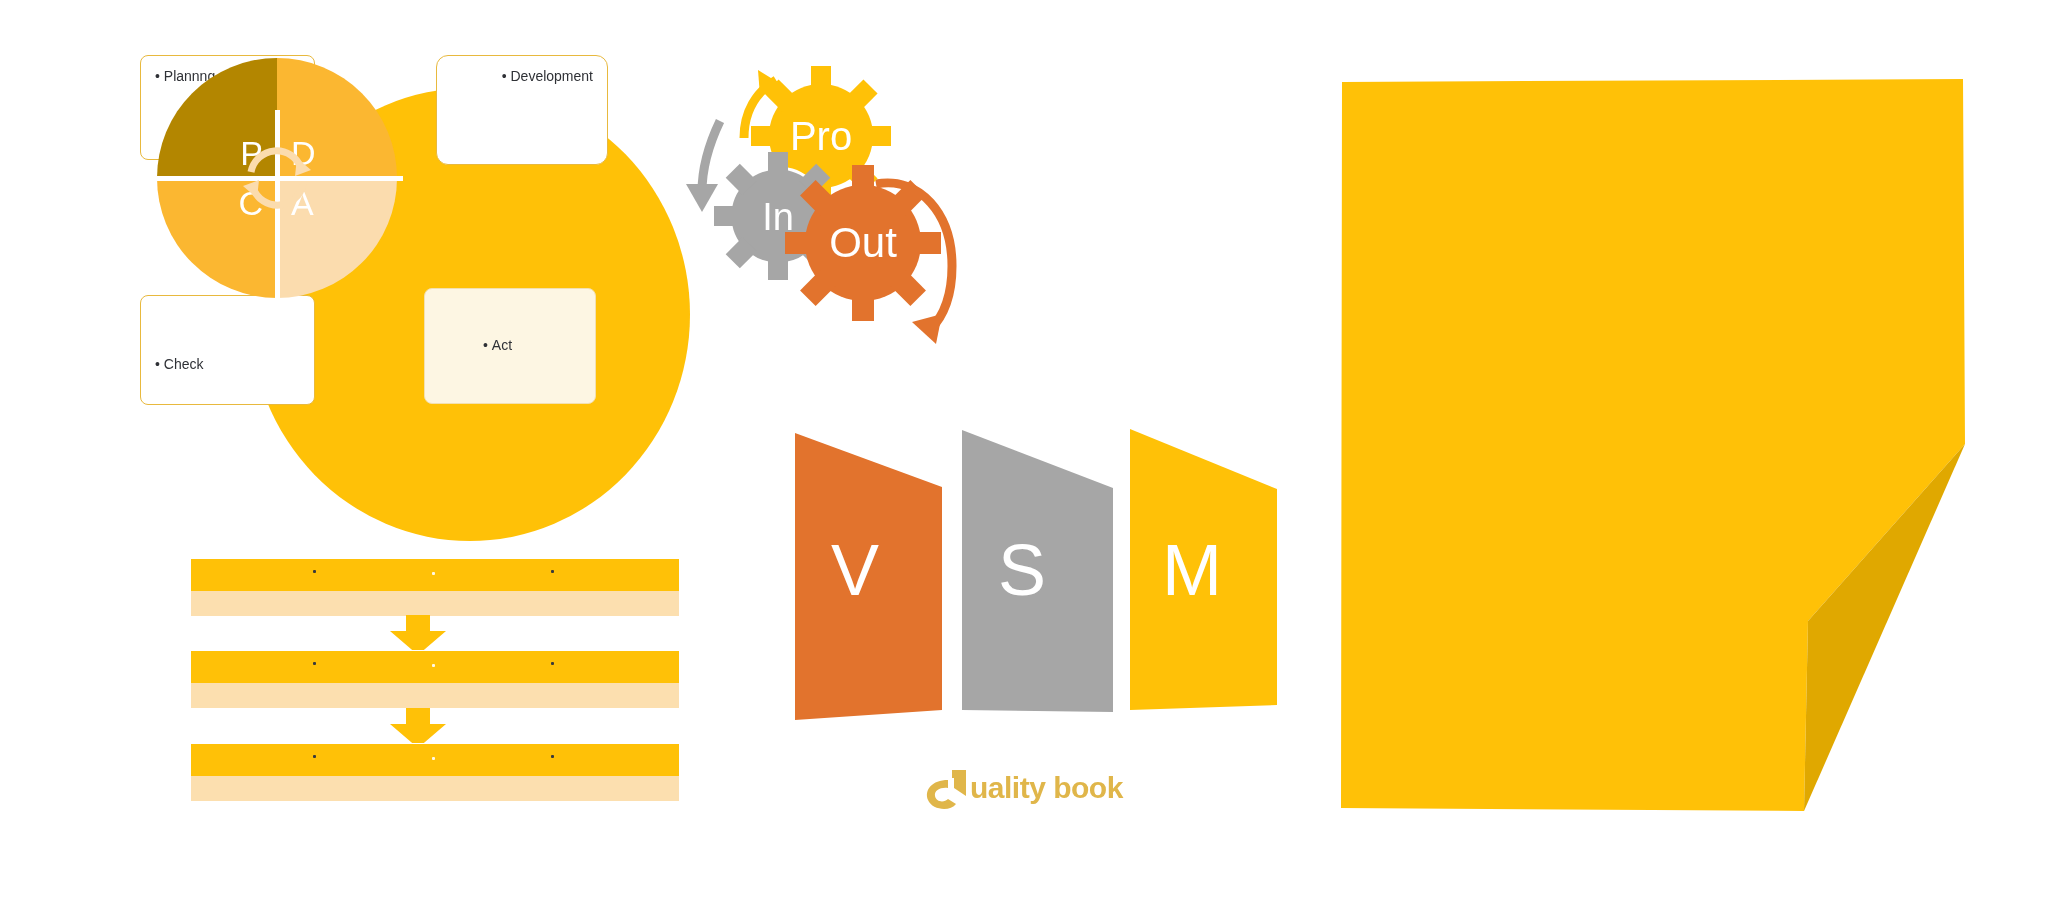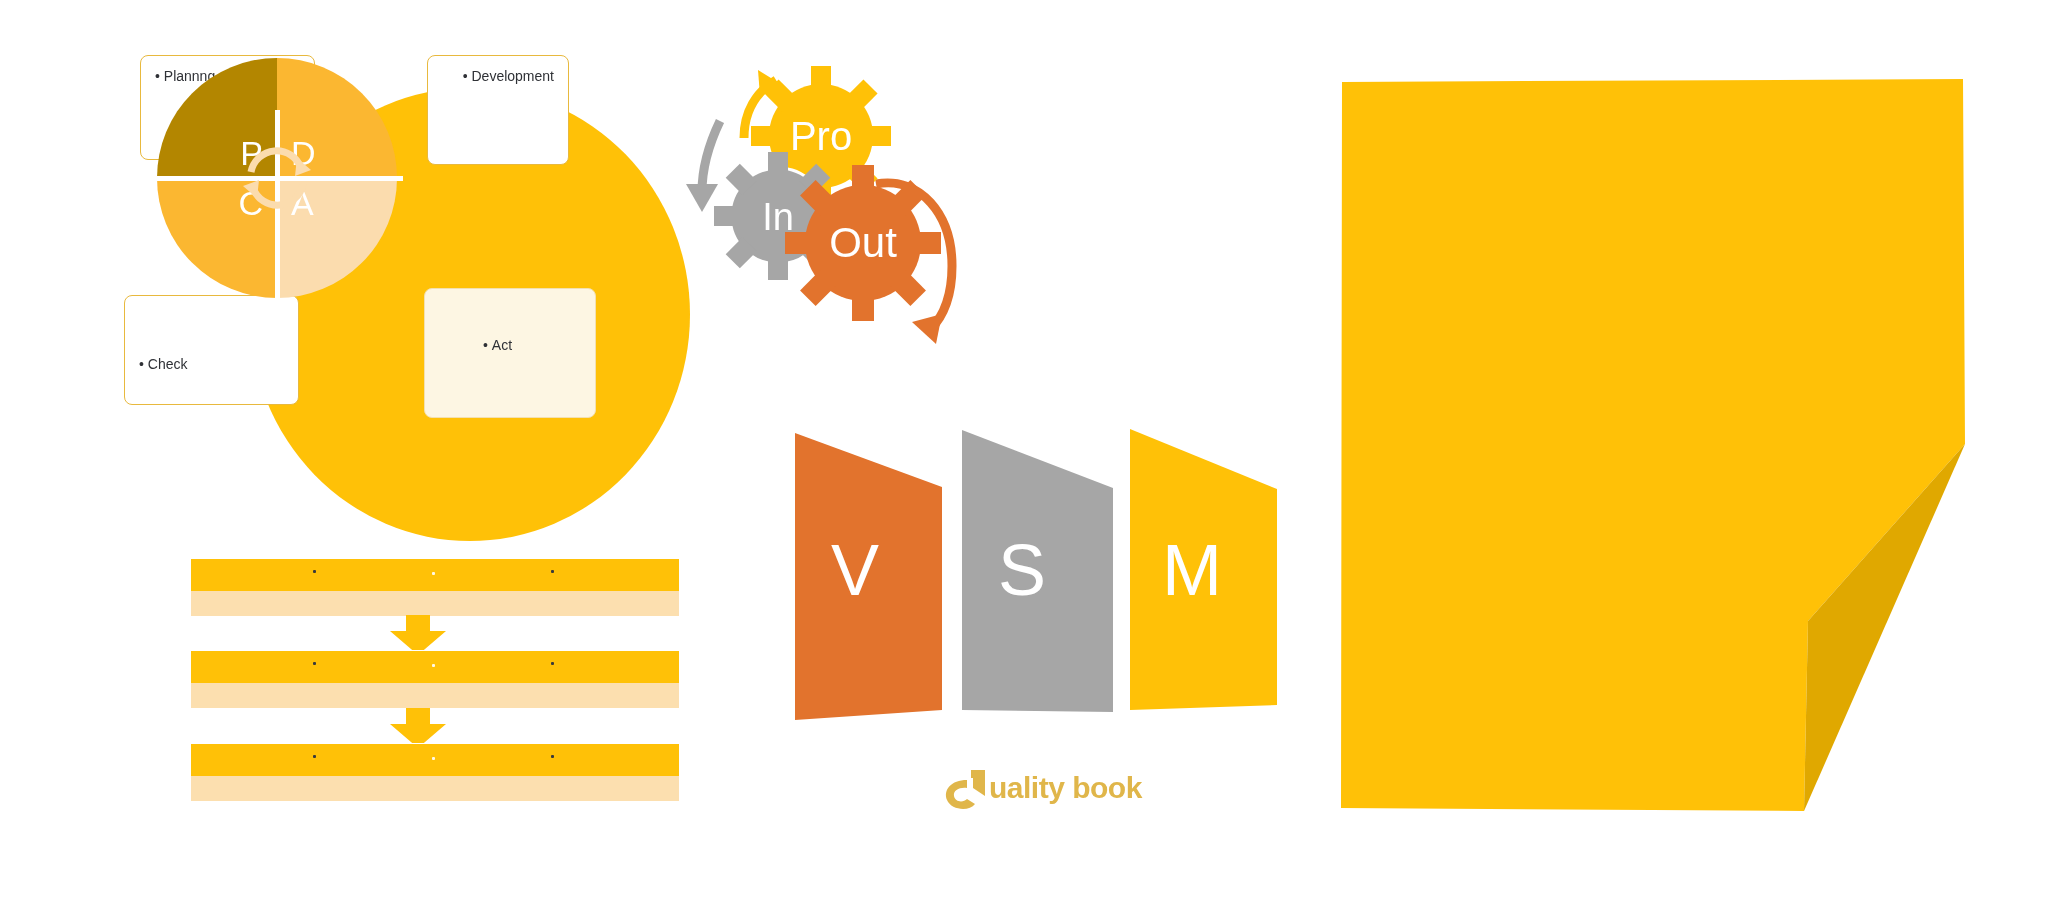--- a/index.html
+++ b/index.html
@@ -42,25 +42,25 @@
     position:absolute;border:1px solid #E8B93E;border-radius:8px;
     background:#ffffff;box-sizing:border-box;
   }
   .pdca-box.tinted{background:#FDF6E3;border-color:#F3E0B0;}
   .pdca-box .bullet{
     position:absolute;font-size:14px;color:#2F3136;white-space:nowrap;
     font-family:"Liberation Sans", sans-serif;
   }
   .bx-plan{left:140px;top:55px;width:175px;height:105px;}
   .bx-plan .bullet{left:14px;top:12px;}
-  .bx-dev{left:427px;top:55px;width:142px;height:110px;}
+  .bx-dev{left:436px;top:55px;width:172px;height:110px;border-radius:12px;}
   .bx-dev .bullet{right:14px;top:12px;}
-  .bx-check{left:124px;top:295px;width:175px;height:110px;text-align:center;}
+  .bx-check{left:140px;top:295px;width:175px;height:110px;text-align:center;}
   .bx-check .bullet{left:14px;top:60px;}
-  .bx-act{left:424px;top:288px;width:172px;height:130px;}
+  .bx-act{left:424px;top:288px;width:172px;height:116px;}
   .bx-act .bullet{left:58px;top:48px;}
 
   
   .gears{position:absolute;left:680px;top:66px;width:330px;height:290px;}
 
   
   .vsm{position:absolute;left:790px;top:420px;width:500px;height:310px;}
 
   
   .flow{position:absolute;left:190px;top:558px;width:490px;height:290px;}
@@ -74,21 +74,21 @@
   
   .note{position:absolute;left:1338px;top:76px;width:632px;height:740px;}
   .note-text{
     position:absolute;left:0;right:0;top:70px;text-align:center;
     color:#3D3D3D;font-weight:bold;font-size:66px;line-height:1.38;
     letter-spacing:1px;font-family:"Liberation Sans", sans-serif;
   }
   .note-text div{display:block;}
 
   
-  .logo{position:absolute;left:941px;top:768px;width:250px;height:50px;}
+  .logo{position:absolute;left:922px;top:768px;width:250px;height:50px;}
   .logo-text{
     position:absolute;left:48px;top:3px;font-size:30px;font-weight:bold;
     color:#E0B64A;letter-spacing:-0.5px;font-family:"Liberation Sans", sans-serif;
   }
 </style>
 </head>
 <body>
 
 <div class="stage">
 

